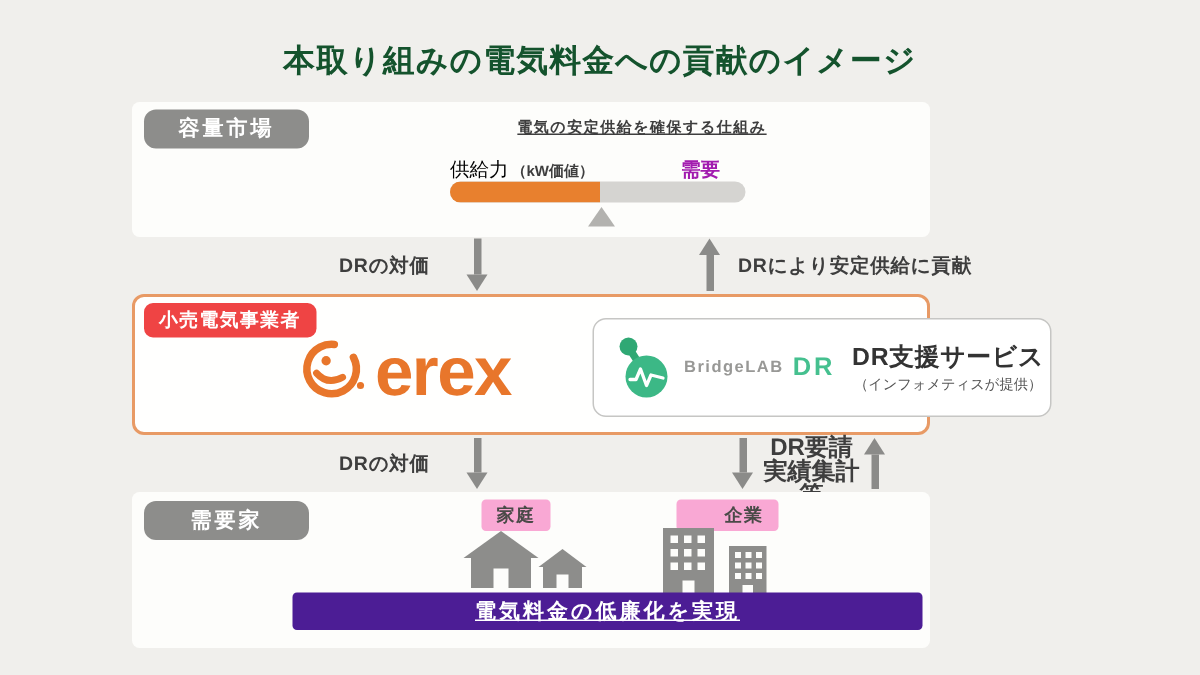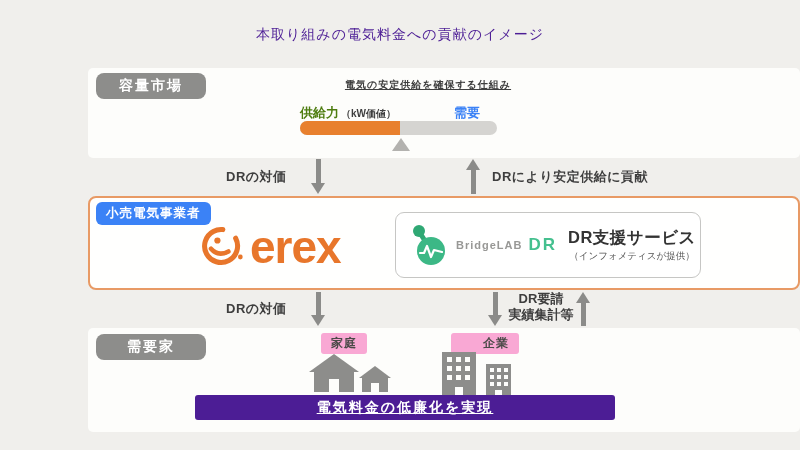--- a/index.html
+++ b/index.html
@@ -1,39 +1,39 @@
 <!DOCTYPE html>
 <html><head>
 <meta charset="utf-8">
 <style>
   * { margin:0; padding:0; box-sizing:border-box; }
   body { font-family:"Liberation Sans","DejaVu Sans",sans-serif; }
   .canvas { position:relative; width:800px; height:450px; background:#f0efec; overflow:hidden; }
 
   .page-title { position:absolute; left:0; right:0; top:26px; text-align:center;
-    font-size:14px; font-weight:400; color:#4c1d95; letter-spacing:1px; }
+    font-size:21px; font-weight:700; color:#14532d; letter-spacing:1px; }
 
-  .box { position:absolute; left:88px; width:712px; background:#fdfdfb; border-radius:5px; }
+  .box { position:absolute; left:88px; width:532px; background:#fdfdfb; border-radius:5px; }
   .box-top { top:68px; height:90px; }
   .box-mid { top:196px; height:94px; border:2px solid #e89a65; border-radius:8px; background:#fffffe; }
   .box-bottom { top:328px; height:104px; }
 
   .badge-lg { position:absolute; background:#8d8d8b; color:#fff; font-weight:bold;
     font-size:14px; border-radius:8px; padding:4px 0; width:110px; text-align:center; letter-spacing:2px; }
-  .badge-md { position:absolute; background:#3b82f6; color:#fff; font-weight:bold;
+  .badge-md { position:absolute; background:#ef4444; color:#fff; font-weight:bold;
     font-size:12.5px; border-radius:6px; padding:3px 10px; letter-spacing:1px; }
   .badge-sm { position:absolute; background:#f9a8d4; color:#4a4a48; font-weight:bold;
     font-size:12px; border-radius:3px; padding:2px 10px; letter-spacing:1px; }
 
   .cap-desc { position:absolute; left:160px; top:10px; width:360px; text-align:center;
     font-size:10px; font-weight:600; color:#3e3e3e; letter-spacing:1px;text-decoration:underline; }
   .bar-labels { position:absolute; left:212px; top:36px; width:290px; display:flex; align-items:baseline; }
-  .supply-label { font-size:13px; font-weight:700; color:#4d7c0f; }
+  .supply-label { font-size:13px; font-weight:400; color:#000000; }
   .supply-unit { font-size:10px; font-weight:600; color:#3e3e3e; margin-left:2px; }
-  .demand-label { font-size:13px; font-weight:600; color:#3b82f6; margin-left:58px; }
+  .demand-label { font-size:13px; font-weight:600; color:#a21caf; margin-left:58px; }
   .supply-bar { position:absolute; left:212px; top:53px; width:197px; height:14px;
     background:#d5d4d1; border-radius:7px; overflow:hidden; }
   .supply-fill { width:100px; height:100%; background:#e8802e; }
   .bar-pointer { position:absolute; left:304px; top:70px; width:0; height:0;
     border-left:9px solid transparent; border-right:9px solid transparent; border-bottom:13px solid #b3b2af; }
 
   .flow-label { position:absolute; font-size:13px; font-weight:600; color:#3e3e3e; letter-spacing:0.5px; }
   .arrow { position:absolute; width:14px; display:flex; flex-direction:column; align-items:center; }
   .arrow .shaft { width:5px; background:#8b8b89; flex:1; }
   .arrow .head-down { width:0; height:0; border-left:7px solid transparent; border-right:7px solid transparent; border-top:11px solid #8b8b89; }
@@ -45,21 +45,21 @@
   .service-box { position:absolute; left:305px; top:14px; width:306px; height:66px;
     background:#fff; border:1.5px solid #c6c6c4; border-radius:9px;
     display:flex; align-items:center; padding-left:13px; }
   .bl-brand { font-size:11px; color:#98989б; color:#989896; font-weight:600; letter-spacing:1px; margin-left:7px; }
   .bl-dr { font-size:17px; color:#45c08f; font-weight:bold; letter-spacing:2px; margin-left:6px; }
   .svc-text { margin-left:11px; text-align:center; }
   .svc-title { font-size:16.5px; font-weight:bold; color:#333; letter-spacing:0.5px; }
   .svc-sub { font-size:9.5px; color:#555; margin-top:1px; }
 
   .two-line { position:absolute; left:503px; top:291px; width:76px; text-align:center;
-    font-size:13px; font-weight:600; color:#3e3e3e; line-height:16px; }
+    font-size:16px; font-weight:600; color:#3e3e3e; line-height:16px; }
 
   .banner { position:absolute; left:107px; top:67px; width:420px; height:25px;
     background:#4c1d95; border-radius:3px; color:#fff; font-weight:bold; font-size:14px;
     display:flex; align-items:center; justify-content:center; letter-spacing:2px;text-decoration:underline; }
 
   .icon-wrap { position:absolute; }
 </style>
 </head>
 <body>
 

